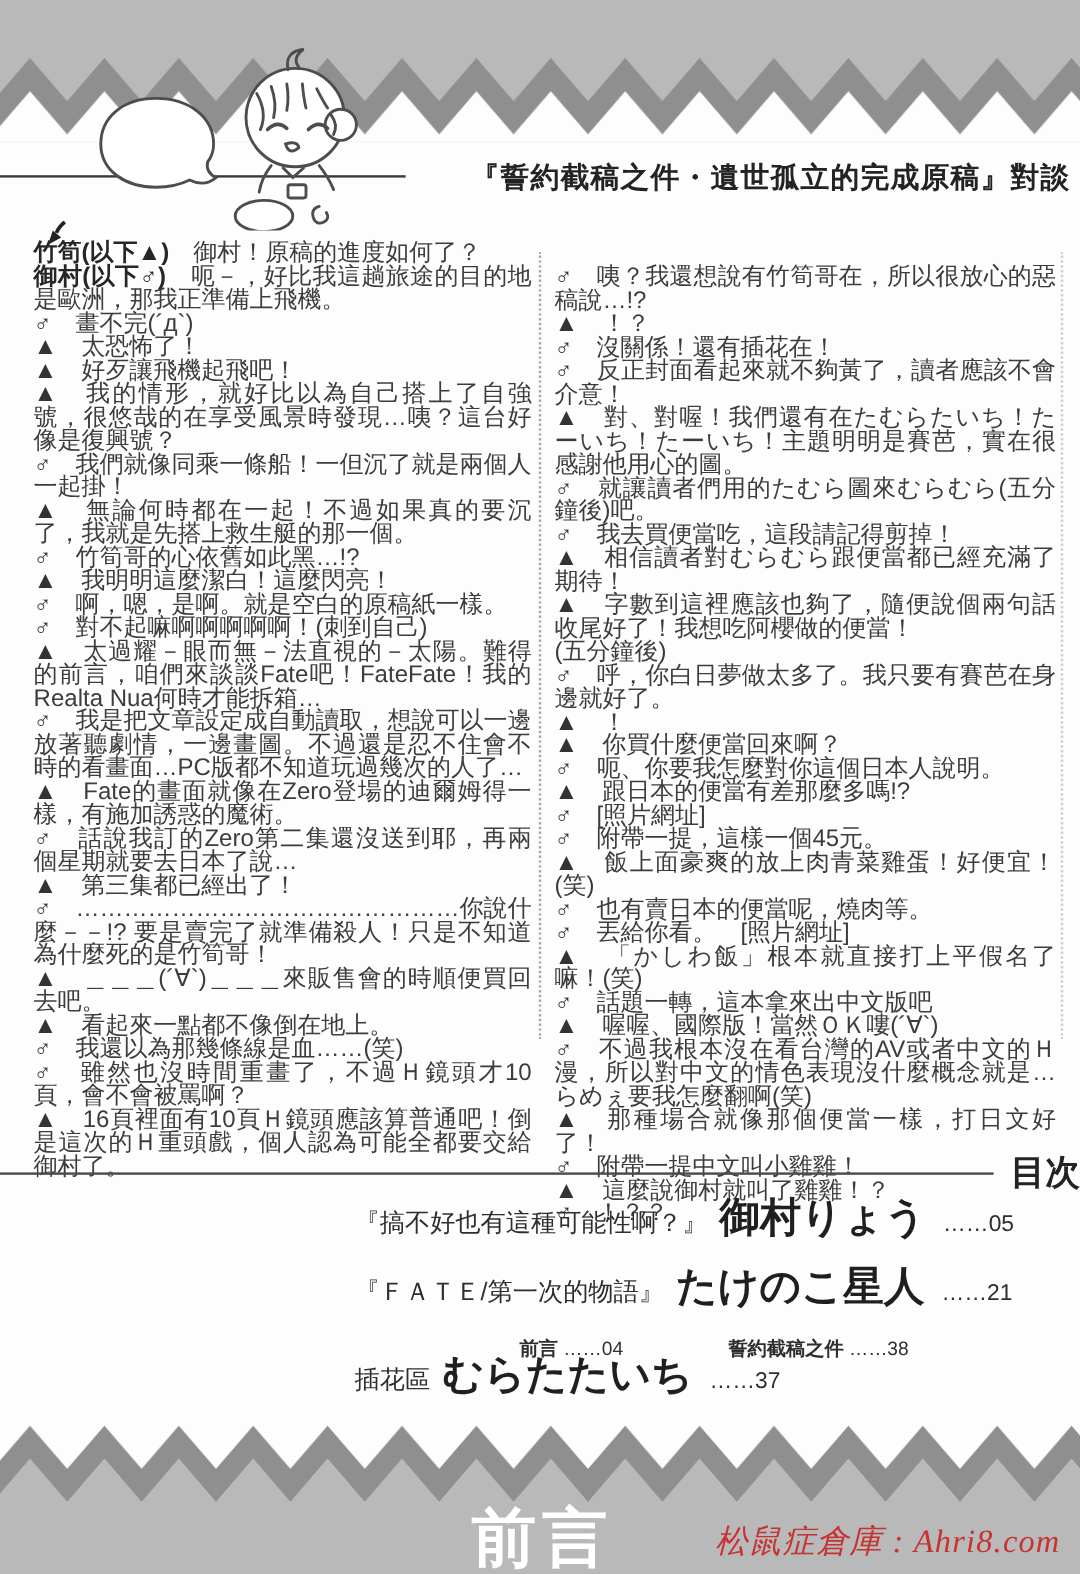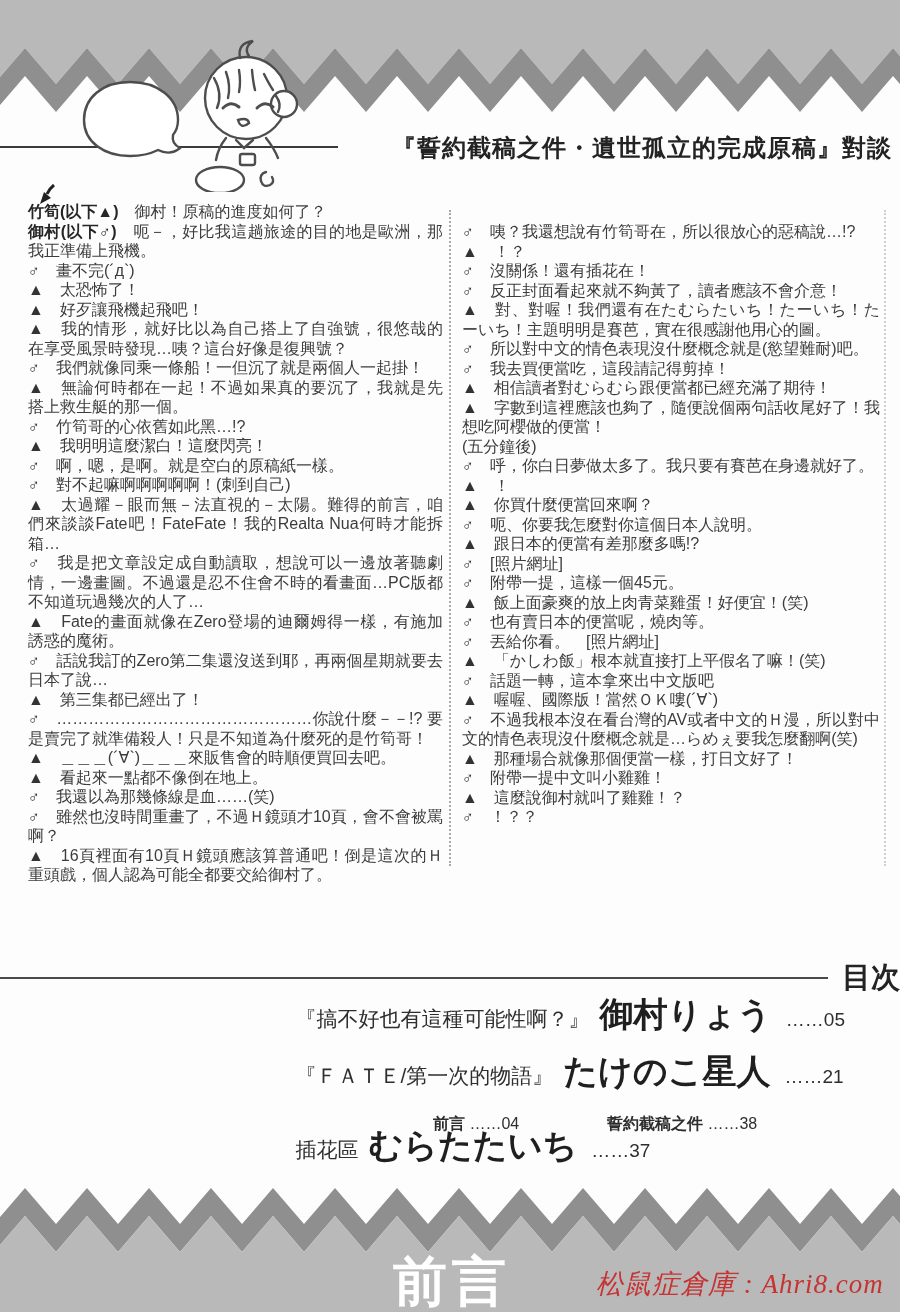--- a/index.html
+++ b/index.html
@@ -12,21 +12,21 @@
   .bottom-band{position:absolute;top:1180px;left:0;width:900px;height:132px;}
   .deco-bottom{position:absolute;top:0;left:0;}
 
   
   .title-rule{position:absolute;top:146px;left:0;width:338px;border-top:2px solid #3a3a3a;}
   .page-title{position:absolute;top:132px;right:8px;font-size:24px;font-weight:bold;color:#232323;letter-spacing:1px;white-space:nowrap;}
   .illustration{position:absolute;top:34px;left:68px;}
   .arrow-ic{position:absolute;top:184px;left:38px;}
 
   
-  .col{position:absolute;top:202px;font-size:16px;line-height:19.5px;text-align:justify;}
+  .col{position:absolute;top:202px;font-size:20px;line-height:19.5px;text-align:justify;}
   .col-left{left:28px;width:415px;}
   .col-right{left:462px;width:418px;margin-top:20px;}
   .line{margin:0;}
   .spk{color:#262626;font-weight:bold;}
   .spk:not(:empty)::after{content:"　";font-weight:normal;}
   .mk{font-weight:bold;color:#333;}
   .mk:not(:empty)::after{content:"　";font-weight:normal;}
   .divider{position:absolute;top:210px;height:656px;border-left:2px dotted #a8a8a8;}
   .divider-mid{left:449px;}
   .divider-right{left:884px;border-left:2px dotted #cfcfcf;}
@@ -167,21 +167,21 @@
       <p class="line"><b class="spk"></b><span class="mk">♂</span><span class="txt">咦？我還想說有竹筍哥在，所以很放心的惡稿說…!?</span></p>
 
       <p class="line"><b class="spk"></b><span class="mk">▲</span><span class="txt">！？</span></p>
 
       <p class="line"><b class="spk"></b><span class="mk">♂</span><span class="txt">沒關係！還有插花在！</span></p>
 
       <p class="line"><b class="spk"></b><span class="mk">♂</span><span class="txt">反正封面看起來就不夠黃了，讀者應該不會介意！</span></p>
 
       <p class="line"><b class="spk"></b><span class="mk">▲</span><span class="txt">對、對喔！我們還有在たむらたいち！たーいち！たーいち！主題明明是賽芭，實在很感謝他用心的圖。</span></p>
 
-      <p class="line"><b class="spk"></b><span class="mk">♂</span><span class="txt">所以對中文的情色表現沒什麼概念就是(慾望難耐)吧。</span></p>
+      <p class="line"><b class="spk"></b><span class="mk">♂</span><span class="txt">就讓讀者們用的たむら圖來むらむら(五分鐘後)吧。</span></p>
 
       <p class="line"><b class="spk"></b><span class="mk">♂</span><span class="txt">我去買便當吃，這段請記得剪掉！</span></p>
 
       <p class="line"><b class="spk"></b><span class="mk">▲</span><span class="txt">相信讀者對むらむら跟便當都已經充滿了期待！</span></p>
 
       <p class="line"><b class="spk"></b><span class="mk">▲</span><span class="txt">字數到這裡應該也夠了，隨便說個兩句話收尾好了！我想吃阿櫻做的便當！</span></p>
 
       <p class="line"><b class="spk"></b><span class="mk"></span><span class="txt">(五分鐘後)</span></p>
 
       <p class="line"><b class="spk"></b><span class="mk">♂</span><span class="txt">呼，你白日夢做太多了。我只要有賽芭在身邊就好了。</span></p>

